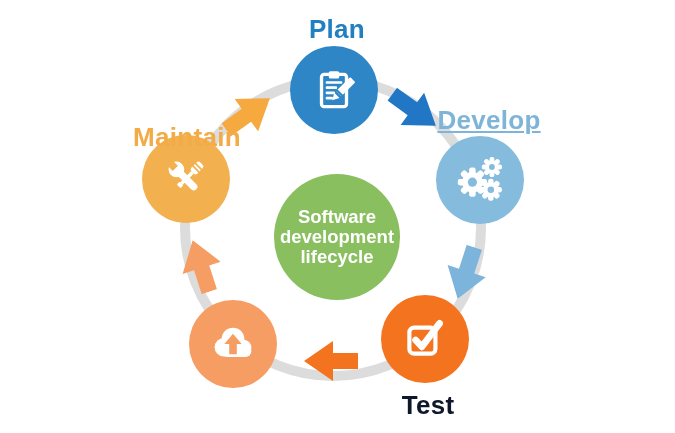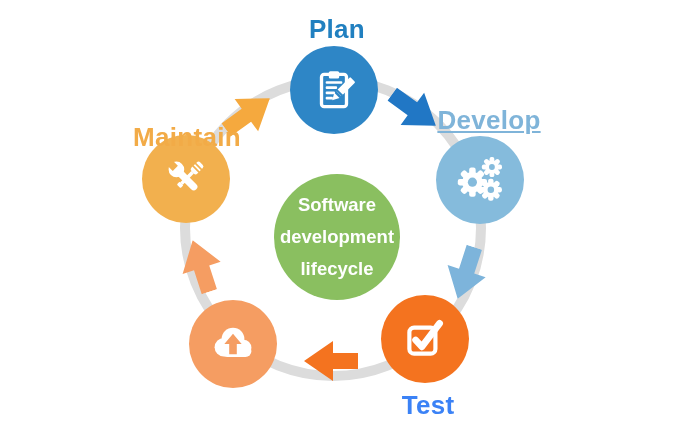--- a/index.html
+++ b/index.html
@@ -40,21 +40,21 @@
     position: absolute;
     transform: translateX(-50%);
     font-size: 26px;
     font-weight: bold;
     white-space: nowrap;
     z-index: 4;
     letter-spacing: 0.3px;
   }
   .label-plan     { left: 337px; top: 14px;  color: #2180c0; }
   .label-develop  { left: 489px; top: 105px; color: #7fb4d9; text-decoration: underline; }
-  .label-test     { left: 428px; top: 390px; color: #3b82f6; }
+  .label-test     { left: 428px; top: 390px; color: #0f172a; }
   .label-deploy   { left: 230px; top: 390px; color: #f59c60; }
   .label-maintain { left: 171px; top: 122px; color: #f2ab47; margin-left: 16px; }
   
   .arrow {
     position: absolute;
     width: 54px; height: 44px;
     z-index: 2;
   }
   .arrow svg { display: block; width: 54px; height: 44px; }
   .arrow-plan-develop   { left: 414px; top: 110px; transform: translate(-50%,-50%) rotate(36deg); }
@@ -73,21 +73,21 @@
     align-items: center;
     justify-content: center;
     z-index: 3;
   }
   .hub-text {
     width: 122px;
     text-align: center;
     color: #ffffff;
     font-size: 18.5px;
     font-weight: bold;
-    line-height: 32px;
+    line-height: 20px;
   }
   .badge-icon { display: block; }
 </style>
 </head>
 <body>
 
 <div id="canvas">
 
   <div class="ring"></div>
 

